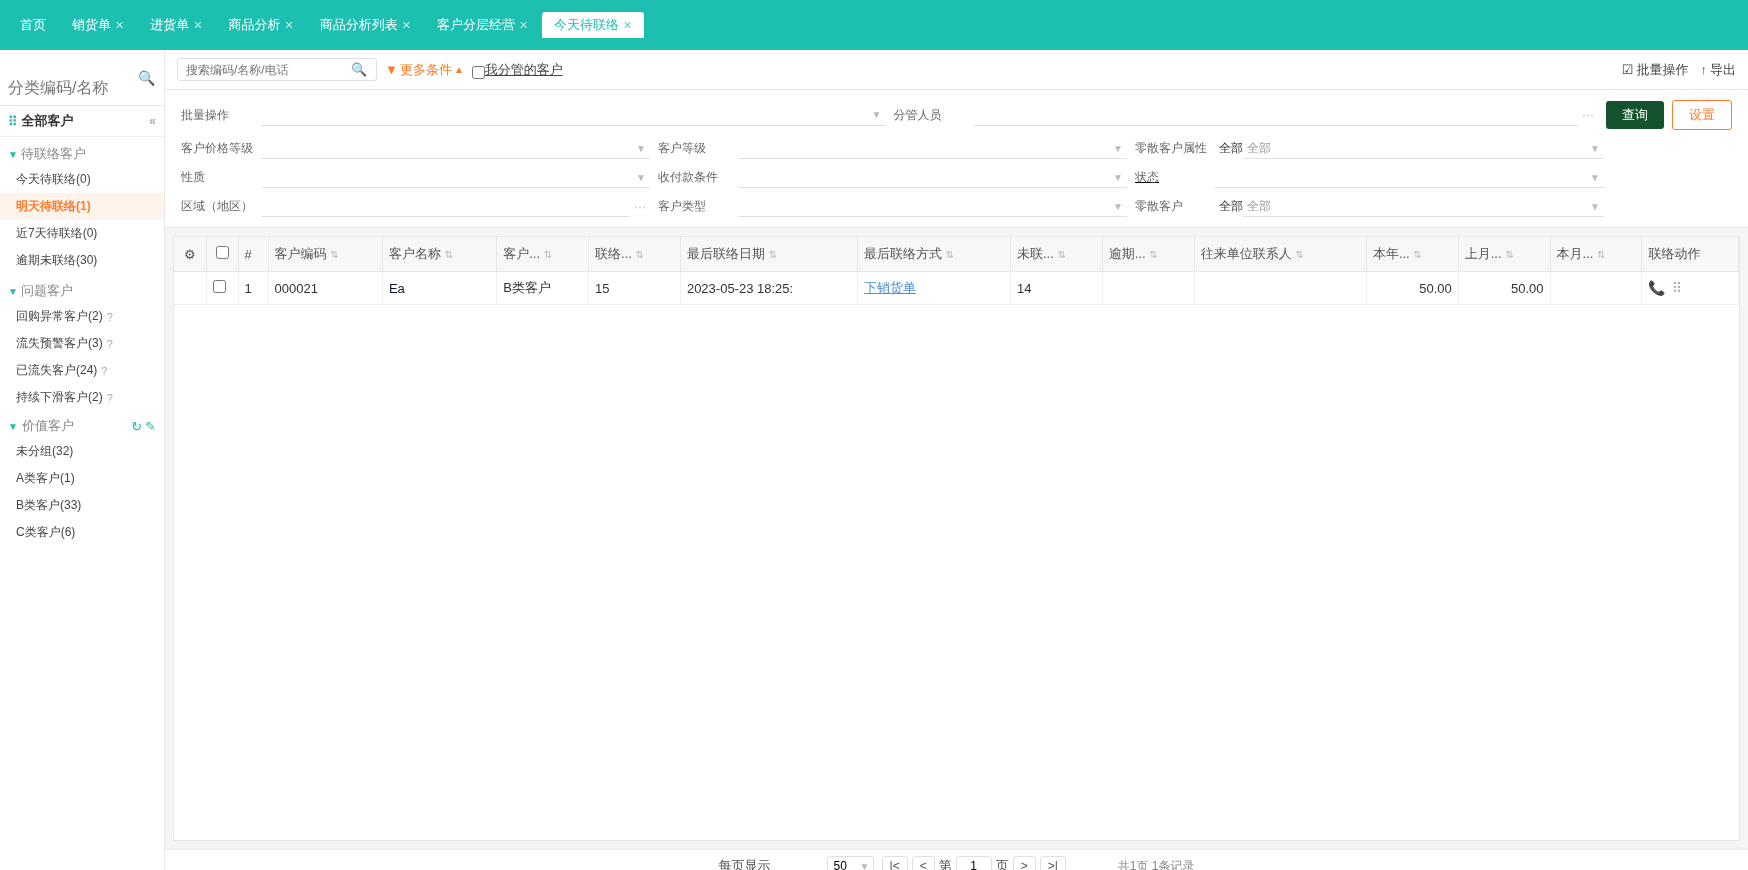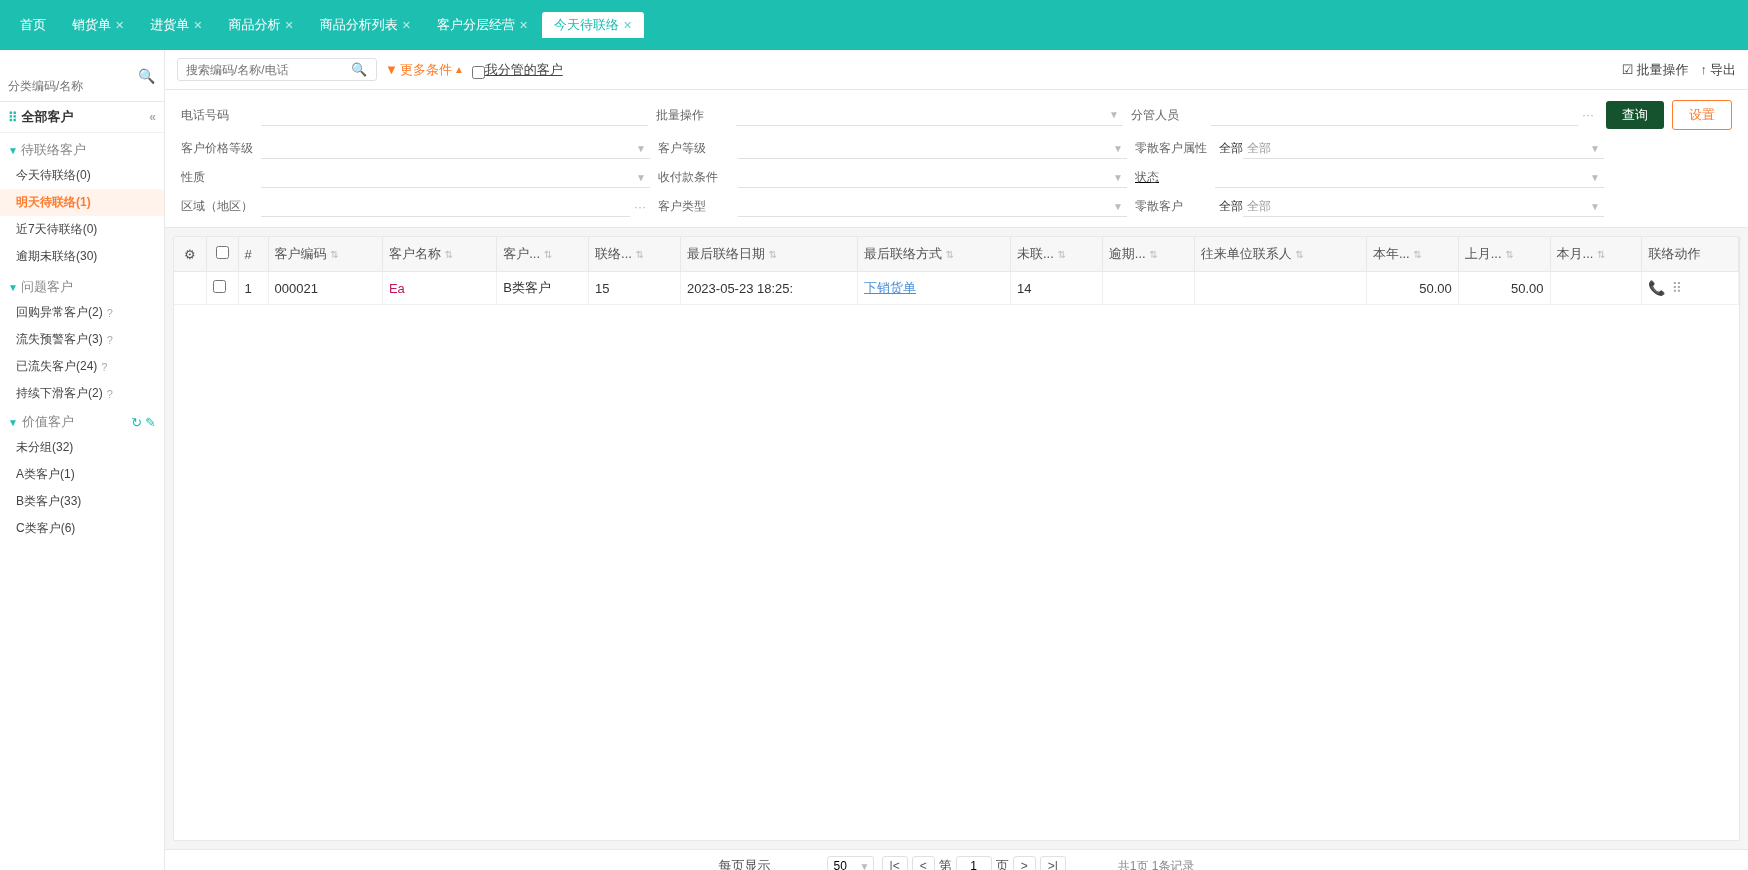--- a/index.html
+++ b/index.html
@@ -46,21 +46,21 @@
     .sidebar-search {
       display: flex;
       align-items: center;
       padding: 8px 8px;
       border-bottom: 1px solid #e8e8e8;
       gap: 4px;
     }
     .sidebar-search input {
       border: none;
       outline: none;
-      font-size: 12px;
+      font-size: 16px;
       color: #999;
       width: 100%;
       background: transparent;
       margin-top: 21px;
     }
     .sidebar-search .s-icon { color: #aaa; font-size: 14px; cursor: pointer; }
     .sidebar-all-customers {
       display: flex;
       align-items: center;
       justify-content: space-between;
@@ -467,24 +467,20 @@
           <span>↑</span>
           <span>导出</span>
         </div>
       </div>
     </div>
 
     <div class="advanced-filter">
 
       <div class="filter-row">
         <div class="filter-field" style="flex:2;">
-          <span class="filter-label">电话号码</span>
-          <input type="text" class="filter-input" value="" style="">
-        </div>
-        <div class="filter-field" style="flex:2;">
           <span class="filter-label">批量操作</span>
           <div class="filter-select-wrap">
             <select><option value=""></option></select>
             <span class="arrow">▼</span>
           </div>
         </div>
         <div class="filter-field" style="flex:2;">
           <span class="filter-label">分管人员</span>
           <input type="text" class="filter-input" value="" style="">
           <span class="filter-dots">···</span>
@@ -634,21 +630,21 @@
               <span>联络动作</span>
             </th>
           </tr>
         </thead>
         <tbody id="table-body">
         <tr>
       <td></td>
       <td><input type="checkbox" style=""></td>
       <td>1</td>
       <td>000021</td>
-      <td style="color:#be185d;cursor:pointer;">Ea</td>
+      <td style="color:#0f172a;cursor:pointer;">Ea</td>
       <td>B类客户</td>
       <td>15</td>
       <td>2023-05-23 18:25:</td>
       <td><a style="color:#4a90d9;cursor:pointer;text-decoration:underline;">下销货单</a></td>
       <td>14</td>
       <td></td>
       <td></td>
       <td class="td-num">50.00</td>
       <td class="td-num">50.00</td>
       <td class="td-num"></td>

